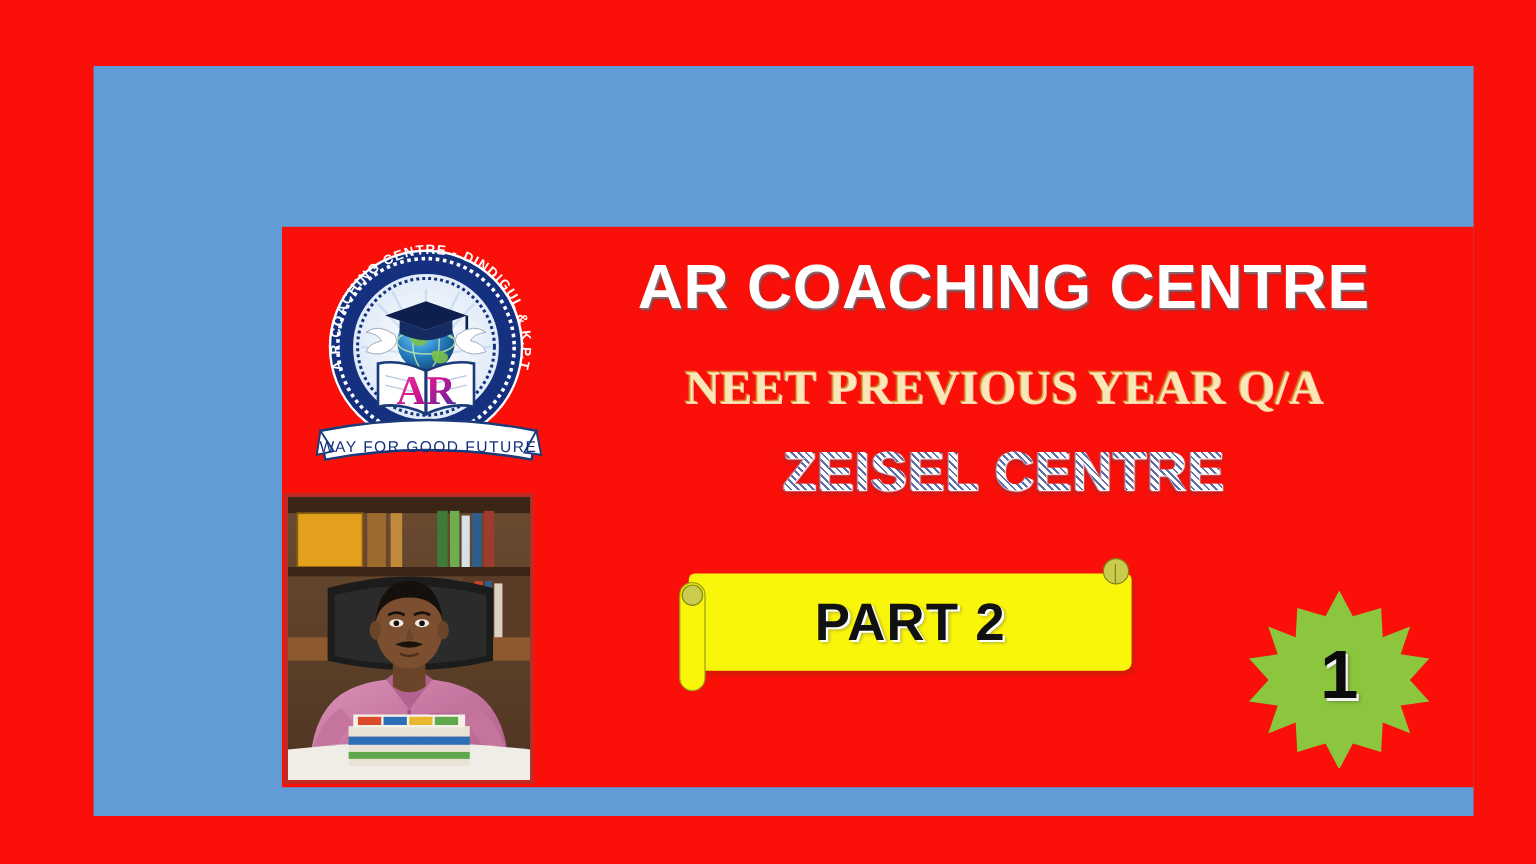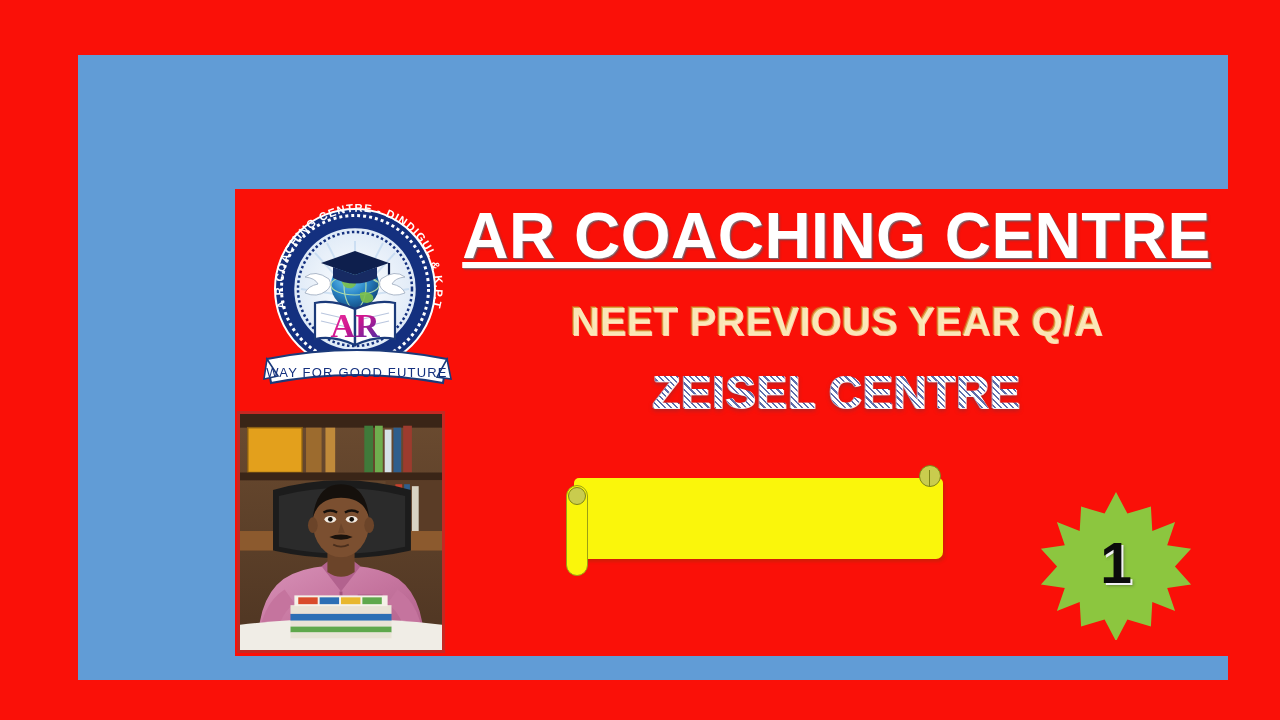--- a/index.html
+++ b/index.html
@@ -65,44 +65,44 @@
 
   
   .head-wrap {
     position: absolute;
     left: 210px;
     width: 783px;
     text-align: center;
   }
 
   #title-main {
-    top: 14px;
-    font-size: 64px;
+    top: 24px;
+    font-size: 52px;
     font-weight: bold;
     color: #FFFFFF;
     letter-spacing: 0.5px;
     line-height: 1.05;
     text-shadow: 1px 1px 0 rgba(120,120,130,0.75),
                  2px 2px 2px rgba(80,80,90,0.45);
     white-space: nowrap;
-    text-decoration: underline;
   }
 
   #title-sub {
     top: 110px;
     font-size: 40px;
     font-weight: bold;
     color: #F2C14A;
     letter-spacing: 0.2px;
     white-space: nowrap;
     text-shadow: 1px 1px 0 rgba(255,240,200,0.85),
                  -1px -1px 0 rgba(200,140,40,0.55);
     background-image: linear-gradient(180deg,#E8B23C 0%,#FBE3A0 48%,#E9B441 100%);
     -webkit-background-clip: text;
     background-clip: text;
+    font-family: Liberation Serif, serif;
     -webkit-text-fill-color: transparent;
   }
 
   #title-topic {
     top: 176px;
     font-size: 46px;
     font-weight: bold;
     letter-spacing: 0.5px;
     white-space: nowrap;
     color: #ffffff;
@@ -400,20 +400,21 @@
       <div class="head-wrap" id="title-main">AR COACHING CENTRE</div>
 
       <div class="head-wrap" id="title-sub">NEET PREVIOUS YEAR Q/A</div>
 
       <div class="head-wrap" id="title-topic">ZEISEL CENTRE</div>
 
       <div id="scroll-banner">
         <div class="scroll-paper"></div>
         <div class="scroll-curl-left"></div>
         <div class="scroll-curl-right"></div>
+        <div id="scroll-text">PART 2</div>
       </div>
 
       <div id="badge-star">
         <svg viewBox="0 0 152 152" xmlns="http://www.w3.org/2000/svg">
           <polygon fill="#8CC63F" points="76,4 87.4,25.6 110.9,18.6 112.3,43.1 135.1,34.1 127.2,57.3
                     151.1,60.7 134.9,78.6 151.1,96.5 127.2,99.9 135.1,123.1 112.3,114.1
                     110.9,138.6 87.4,131.6 76,153.2 64.6,131.6 41.1,138.6 39.7,114.1
                     16.9,123.1 24.8,99.9 0.9,96.5 17.1,78.6 0.9,60.7 24.8,57.3
                     16.9,34.1 39.7,43.1 41.1,18.6 64.6,25.6"></polygon>
         </svg>

